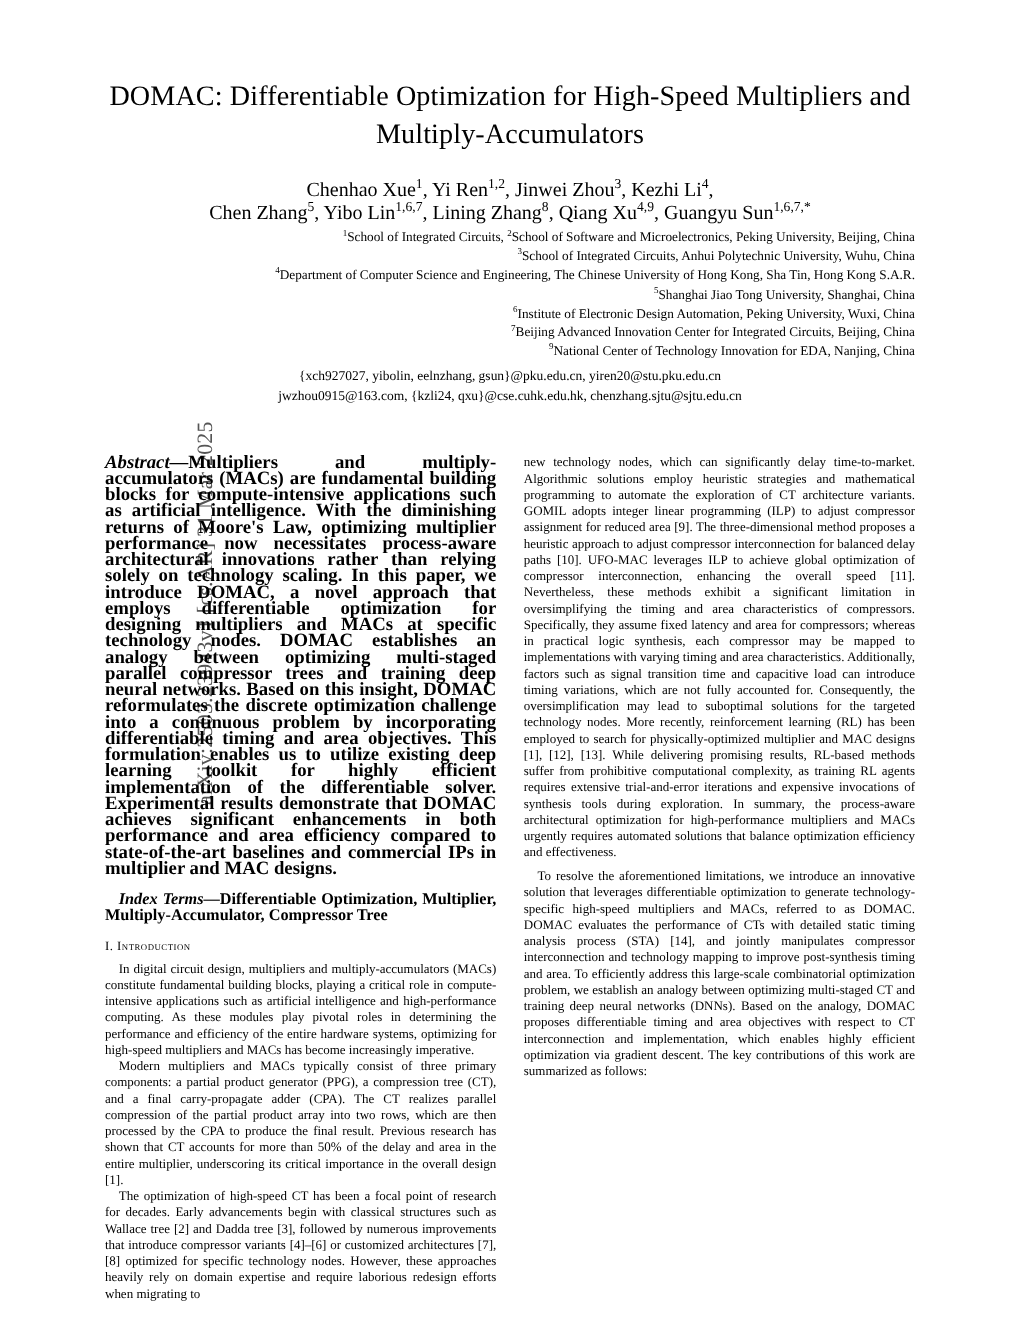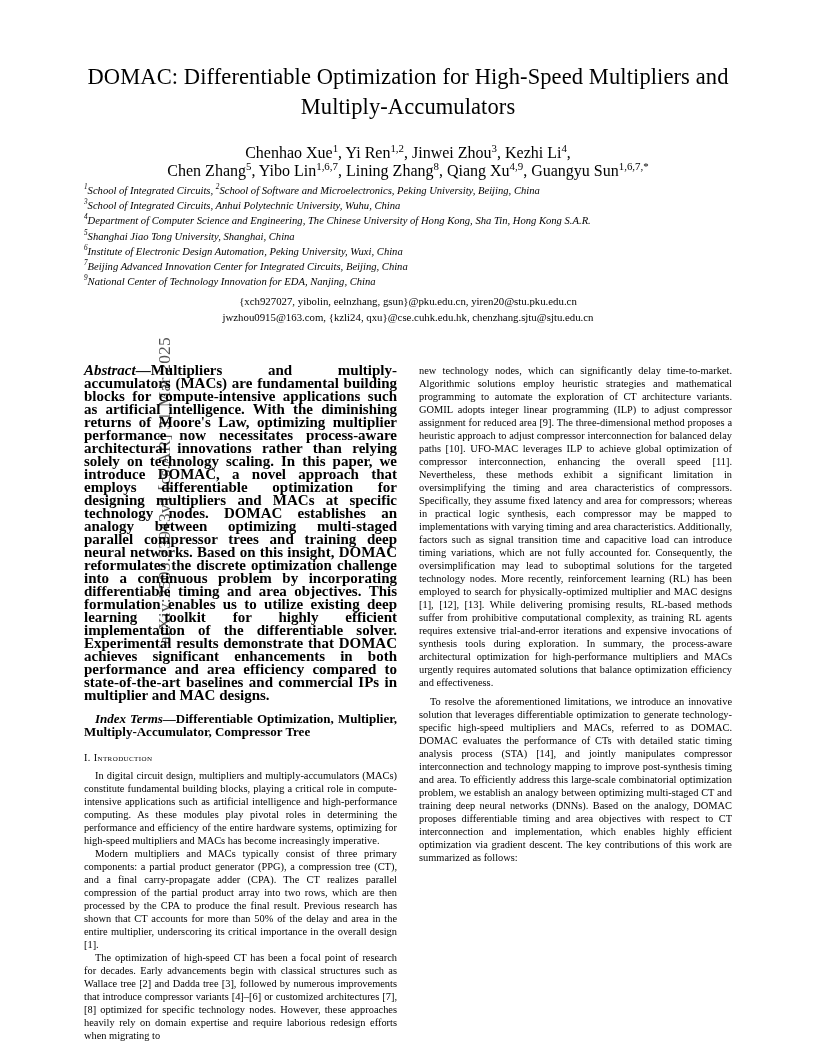--- a/index.html
+++ b/index.html
@@ -46,24 +46,23 @@
     letter-spacing: 0.1px;
   }
   .authors {
     margin-top: 22px;
     text-align: center;
     font-size: 16px;
     line-height: 17.5px;
   }
   .affils {
     margin-top: 4px;
-    text-align: left;
+    text-align: right;
     font-size: 10.6px;
     line-height: 15.2px;
-    font-style: italic;
   }
   .emails {
     margin-top: 5px;
     text-align: center;
     font-size: 10.8px;
     line-height: 15.6px;
     font-style: normal;
   }
   sup {
     font-size: 0.68em;

